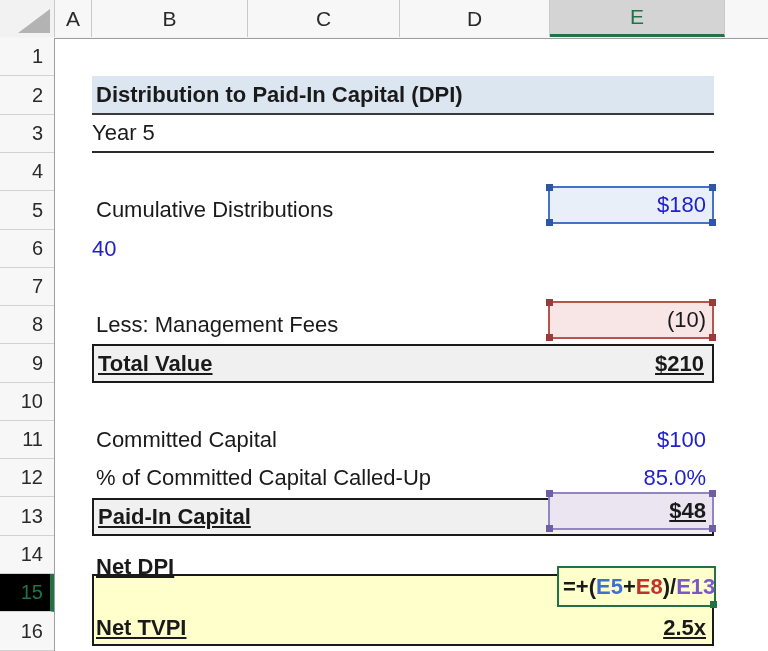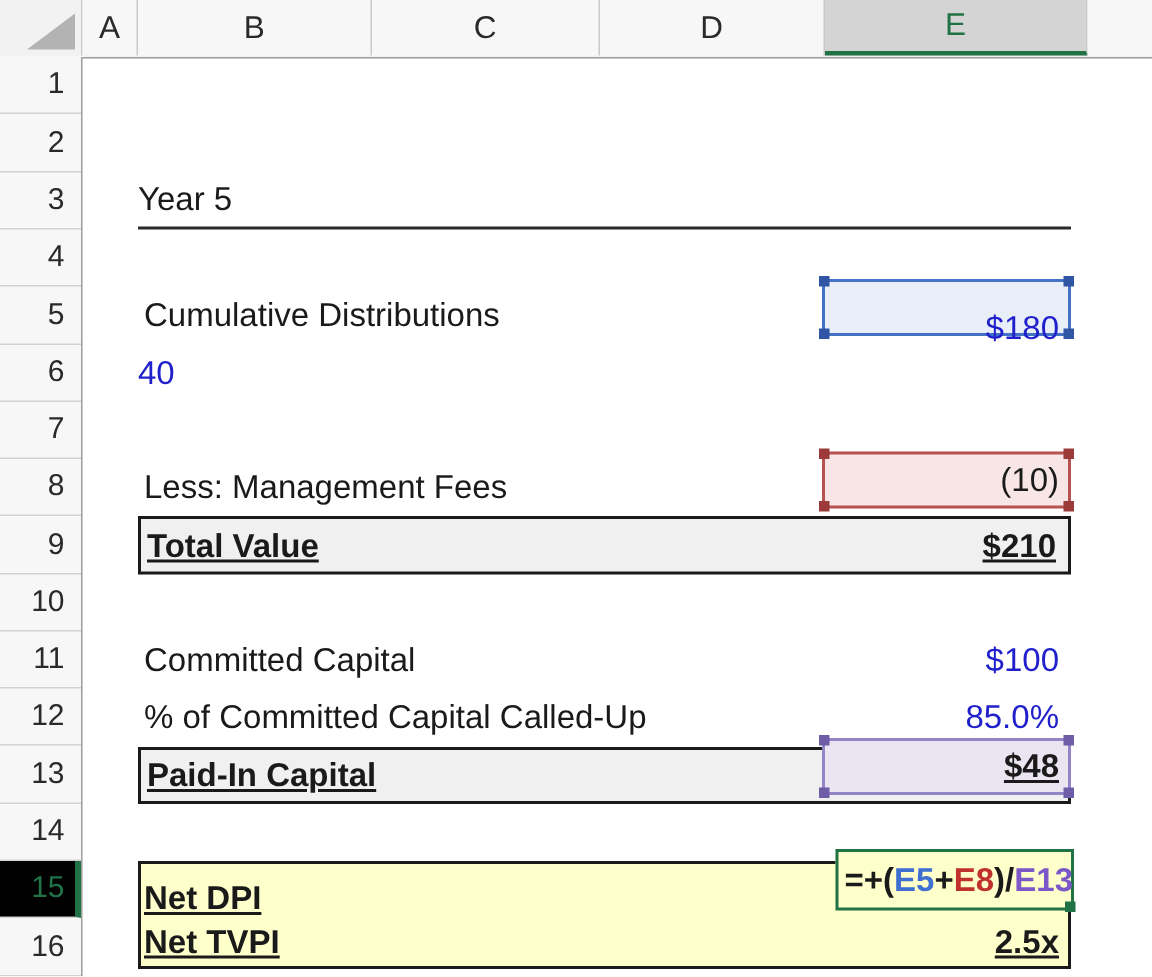--- a/index.html
+++ b/index.html
@@ -73,20 +73,21 @@
     <div class="rhdr" style="top:306px;height:39px">9</div>
     <div class="rhdr" style="top:345px;height:38px">10</div>
     <div class="rhdr" style="top:383px;height:38px">11</div>
     <div class="rhdr" style="top:421px;height:38px">12</div>
     <div class="rhdr" style="top:459px;height:39px">13</div>
     <div class="rhdr" style="top:498px;height:38px">14</div>
     <div class="rhdr sel" style="top:536px;height:38px">15</div>
     <div class="rhdr" style="top:574px;height:39px">16</div>
   </div>
 
+  <div class="title-cell" style="background: rgb(220, 230, 241);">Distribution to Paid-In Capital (DPI)</div>
 
   <div class="crow sub-row">
     <span class="val">Year 5</span>
   </div>
 
   <div class="crow" style="top:191px">
     <span class="lbl">Cumulative Distributions</span>
   </div>
   <div class="crow" style="top:230px">
     <span class="val" style="color: rgb(33, 33, 204);">40</span>
@@ -107,35 +108,35 @@
   <div class="crow" style="top:459px">
     <span class="lbl">% of Committed Capital Called-Up</span>
     <span class="val" style="color: rgb(33, 33, 204);">85.0%</span>
   </div>
 
   <div class="crow box bold" style="top: 498px; height: 38px; background: rgb(240, 240, 240);">
     <span class="lbl">Paid-In Capital</span>
   </div>
 
   <div class="hl-block" style="background: rgb(255, 255, 204);"></div>
-  <div class="crow bold" style="top:580px">
+  <div class="crow bold" style="top:548px">
     <span class="lbl">Net DPI</span>
   </div>
   <div class="crow bold" style="top:610px;height:36px">
     <span class="lbl">Net TVPI</span>
     <span class="val">2.5x</span>
   </div>
 
   <div class="ref ref-blue" style="background: rgb(233, 239, 249); border-color: rgb(68, 114, 196);">
     <div class="h tl"></div>
     <div class="h tr"></div>
     <div class="h bl"></div>
     <div class="h br"></div>
   </div>
-  <div class="valcell" style="top: 186px; color: rgb(33, 33, 204); margin-top: 14px;">$180</div>
+  <div class="valcell" style="top: 186px; color: rgb(33, 33, 204);">$180</div>
 
   <div class="ref ref-red" style="background: rgb(248, 230, 230); border-color: rgb(184, 84, 80);">
     <div class="h tl"></div>
     <div class="h tr"></div>
     <div class="h bl"></div>
     <div class="h br"></div>
   </div>
   <div class="valcell" style="top:301px">(10)</div>
 
   <div class="ref ref-purple" style="background: rgb(234, 229, 241); border-color: rgb(147, 132, 198);">

